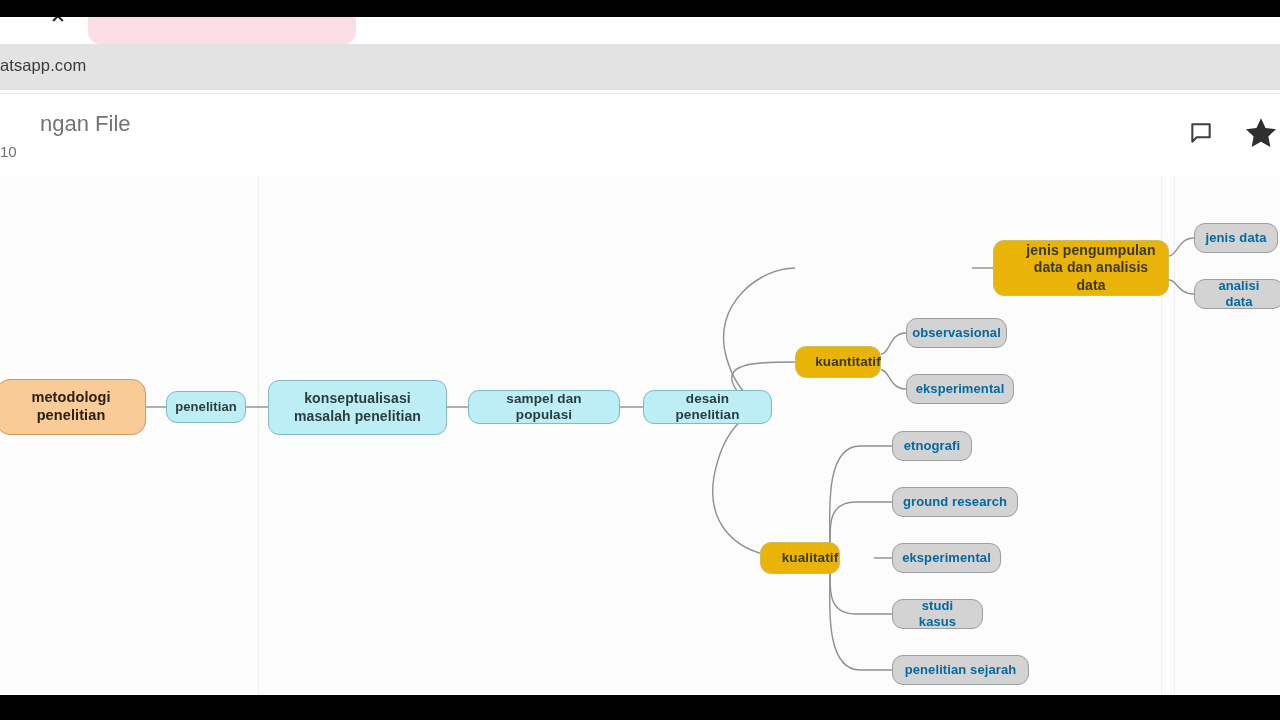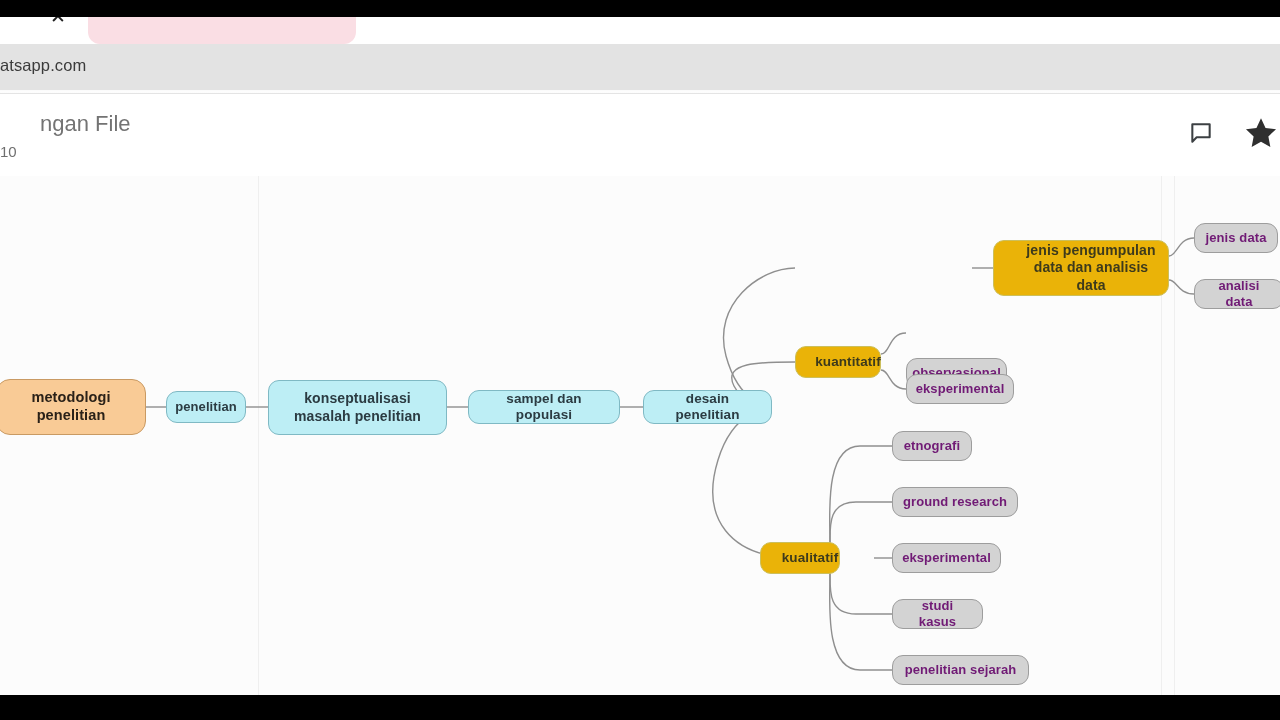--- a/index.html
+++ b/index.html
@@ -224,21 +224,21 @@
   }
   .n-yellow {
     background: #eab308;
     border-color: #ccbf5c;
     color: #3d3a1c;
     padding-left: 20px;
   }
   .n-gray {
     background: #d3d3d3;
     border-color: #9d9d9d;
-    color: #701a75;
+    color: #0369a1;
   }
 </style>
 </head>
 <body>
 
 <div id="screen">
 
   <div class="browser">
 
     <div class="tabstrip">
@@ -346,21 +346,21 @@
       </div>
 
       <div class="node n-gray" style="left:1194px; top:103px; width:90px; height:30px; font-size:13px;">
         <span>analisi data</span>
       </div>
 
       <div class="node n-yellow" style="left:795px; top:170px; width:86px; height:32px; font-size:13.5px;">
         <span>kuantitatif</span>
       </div>
 
-      <div class="node n-gray" style="left:906px; top:142px; width:101px; height:30px; font-size:13px;margin-top:40px;">
+      <div class="node n-gray" style="left:906px; top:142px; width:101px; height:30px; font-size:13px;">
         <span>observasional</span>
       </div>
 
       <div class="node n-gray" style="left:906px; top:198px; width:108px; height:30px; font-size:13px;">
         <span>eksperimental</span>
       </div>
 
       <div class="node n-yellow" style="left:760px; top:366px; width:80px; height:32px; font-size:13.5px;">
         <span>kualitatif</span>
       </div>

